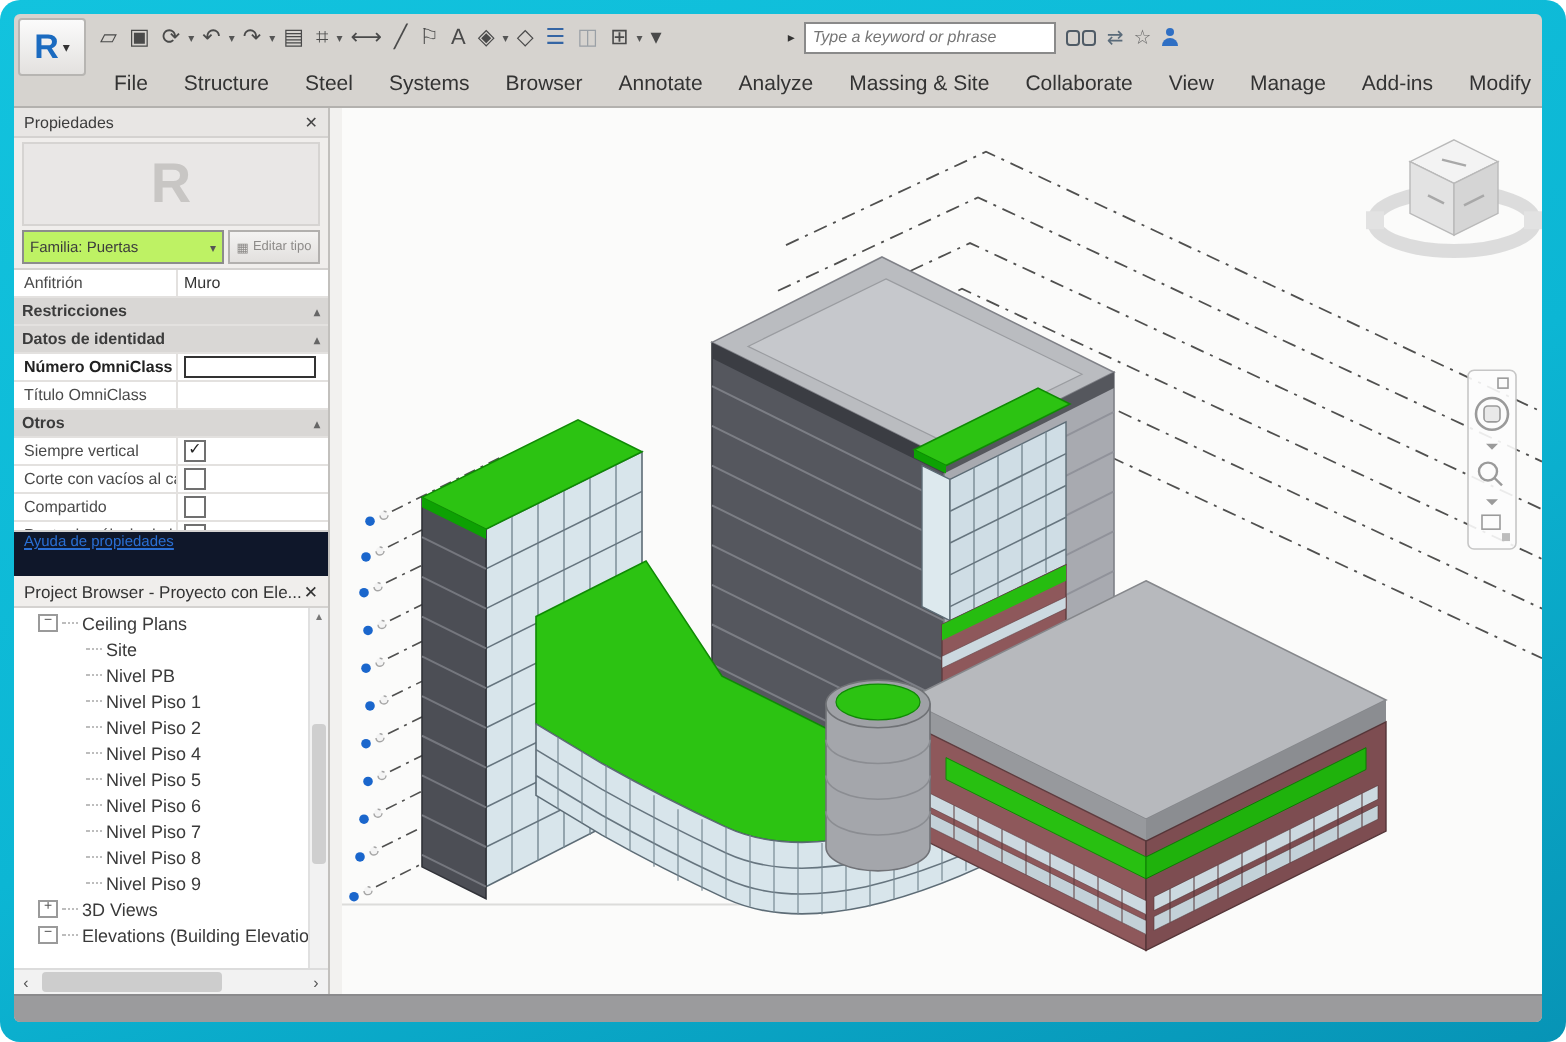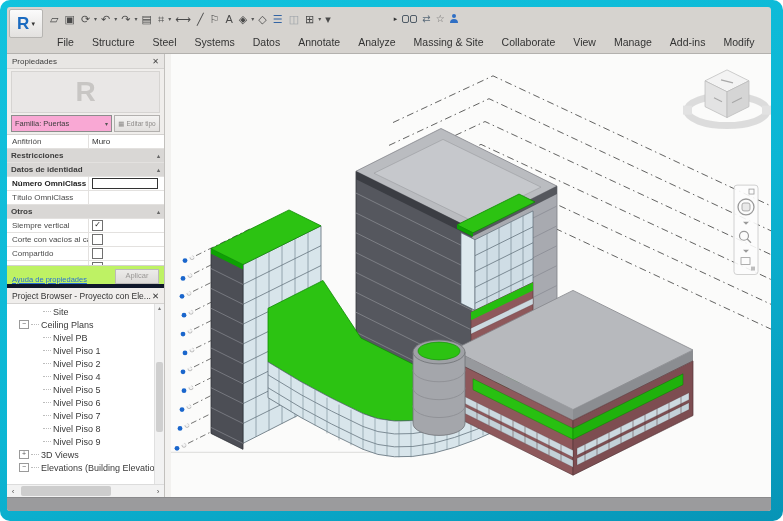--- a/index.html
+++ b/index.html
@@ -36,34 +36,34 @@
   .canvas{flex:1;position:relative;background:#fbfbfa;border-left:6px solid #f2f1ef;}
   .canvas svg{display:block;width:100%;height:100%;}
 
   
   .props{height:230px;display:flex;flex-direction:column;background:#f0eeec;border-bottom:4px solid #0f172a;font-size:8px;color:#3c3c3c;}
   .phead{height:14px;display:flex;align-items:center;justify-content:space-between;padding:0 5px;background:#e8e6e4;border-bottom:1px solid #d4d2d0;}
   .phead .x{font-size:8px;color:#444;cursor:default;}
   .preview{height:40px;margin:2px 4px 1px;background:#e9e7e6;border:1px solid #d6d4d2;display:flex;align-items:center;justify-content:center;}
   .preview .bigR{font-size:28px;font-weight:bold;color:#c8c6c4;}
   .typerow{display:flex;gap:2px;padding:1px 4px 2px;align-items:center;}
-  .typesel{flex:1;height:15px;background:#f9a8d4;border:1px solid #8c8c8c;display:flex;align-items:center;justify-content:space-between;padding:0 3px;}
+  .typesel{flex:1;height:15px;background:#bef264;border:1px solid #8c8c8c;display:flex;align-items:center;justify-content:space-between;padding:0 3px;}
   .typesel .v{font-size:7.5px;}
   .typesel .c{font-size:6px;color:#555;}
   .edittype{width:44px;height:15px;background:linear-gradient(#f4f3f2,#e2e0de);border:1px solid #b2b0ae;color:#8d8b89;font-size:6.5px;display:flex;align-items:center;justify-content:center;gap:2px;}
   .pgrid{flex:1;overflow:hidden;border-top:1px solid #d4d2d0;background:#fff;}
   .prow{display:flex;height:13px;align-items:center;border-bottom:1px solid #e3e1df;}
   .prow.sec{background:#d9d7d5;font-weight:bold;justify-content:space-between;padding:0 4px;}
   .secg{font-size:6px;color:#666;}
   .plab{width:76px;padding-left:5px;color:#4a4a4a;white-space:nowrap;overflow:hidden;}
   .plab.b{font-weight:bold;color:#222;}
   .pval{flex:1;border-left:1px solid #e3e1df;padding-left:3px;height:100%;display:flex;align-items:center;color:#333;}
   .pinput{width:64px;height:9px;background:#fff;border:1px solid #333;}
   .cbox{width:9px;height:9px;border:1px solid #707070;background:#fff;font-size:8px;line-height:8px;text-align:center;color:#222;}
-  .pfoot{height:18px;display:flex;align-items:flex-end;justify-content:space-between;padding:0 5px;background:#bef264;border-top:1px solid #d4d2d0;}
+  .pfoot{height:18px;display:flex;align-items:flex-start;justify-content:space-between;padding:0 5px;background:#0f172a;border-top:1px solid #d4d2d0;}
   .plink{color:#2a6fd4;text-decoration:underline;font-size:7.5px;cursor:default;}
   .apply{width:42px;height:13px;background:linear-gradient(#ecebe9,#dddbd9);border:1px solid #bcbab8;color:#9a9896;font-size:7.5px;text-align:center;line-height:12px;margin-top:36px;}
 
   
   .pbrowser{flex:1;display:flex;flex-direction:column;background:#fff;font-size:9px;color:#3a3a3a;min-height:0;justify-content:center;}
   .bhead{height:15px;display:flex;align-items:center;justify-content:space-between;padding:0 5px;background:#f0eeec;border-bottom:1px solid #d4d2d0;font-size:8.5px;color:#333;}
   .tree{flex:1;overflow:hidden;position:relative;padding-top:1px;}
   .trow{height:13px;display:flex;align-items:center;white-space:nowrap;}
   .trow .exp{width:8px;height:8px;margin-right:2px;flex:0 0 8px;font-size:7px;line-height:7px;text-align:center;color:#555;}
   .trow .exp.box{border:1px solid #9a9a9a;background:#fff;width:7px;height:7px;line-height:6px;}
@@ -110,36 +110,37 @@
         <span class="dd">▾</span>
     <span class="qi">◇</span>
     <span class="qi blue">☰</span>
     <span class="qi dim">◫</span>
     <span class="qi">⊞</span>
         <span class="dd">▾</span>
     <span class="qi">▾</span>
 
     <div class="searchwrap">
       <span class="sarrow">▸</span>
+      <input class="searchbox" placeholder="Type a keyword or phrase" style="">
       <span class="binoc">
             <i></i>
             <i></i>
           </span>
       <span class="sico">⇄</span>
       <span class="star">☆</span>
       <span class="person"></span>
     </div>
   </div>
 
   <div class="tabsrow">
     <span class="tab">File</span>
     <span class="tab">Structure</span>
     <span class="tab">Steel</span>
     <span class="tab">Systems</span>
-    <span class="tab">Datos</span>
+    <span class="tab">Browser</span>
     <span class="tab">Annotate</span>
     <span class="tab">Analyze</span>
     <span class="tab">Massing &amp; Site</span>
     <span class="tab">Collaborate</span>
     <span class="tab">View</span>
     <span class="tab">Manage</span>
     <span class="tab">Add-ins</span>
     <span class="tab">Modify</span>
   </div>
 
@@ -221,29 +222,29 @@
           <span class="apply">Aplicar</span>
         </div>
       </div>
 
       <div class="pbrowser">
         <div class="bhead">
           <span>Project Browser - Proyecto con Ele...</span>
           <span>✕</span>
         </div>
         <div class="tree">
-          <div class="trow lvl2">
-                <span class="exp"></span>
-                <span class="tdash"></span>
-                <span>Site</span>
-              </div>
           <div class="trow lvl1">
                 <span class="exp box">−</span>
                 <span class="tdash"></span>
                 <span>Ceiling Plans</span>
+              </div>
+          <div class="trow lvl2">
+                <span class="exp"></span>
+                <span class="tdash"></span>
+                <span>Site</span>
               </div>
           <div class="trow lvl2">
                 <span class="exp"></span>
                 <span class="tdash"></span>
                 <span>Nivel PB</span>
               </div>
           <div class="trow lvl2">
                 <span class="exp"></span>
                 <span class="tdash"></span>
                 <span>Nivel Piso 1</span>

